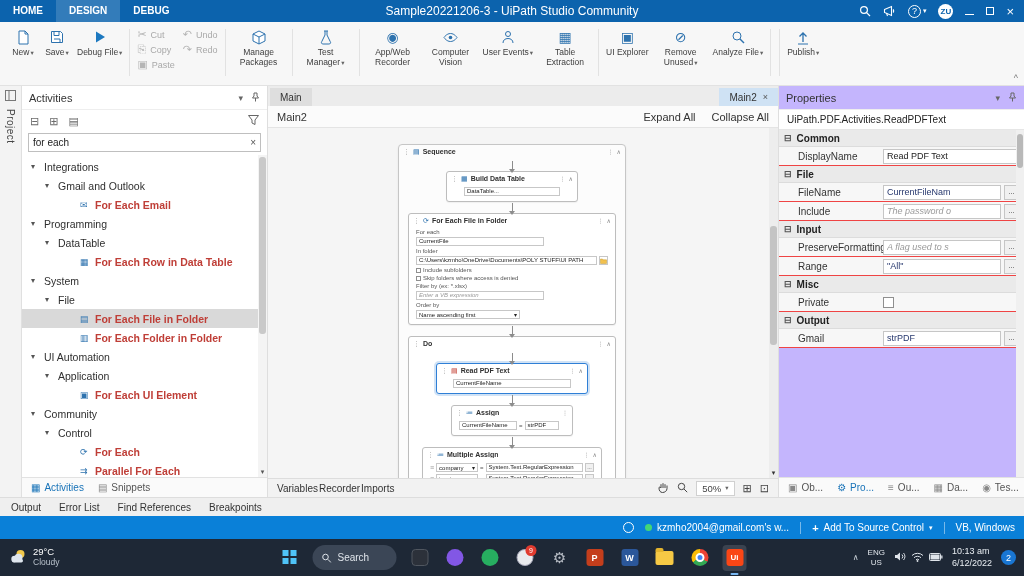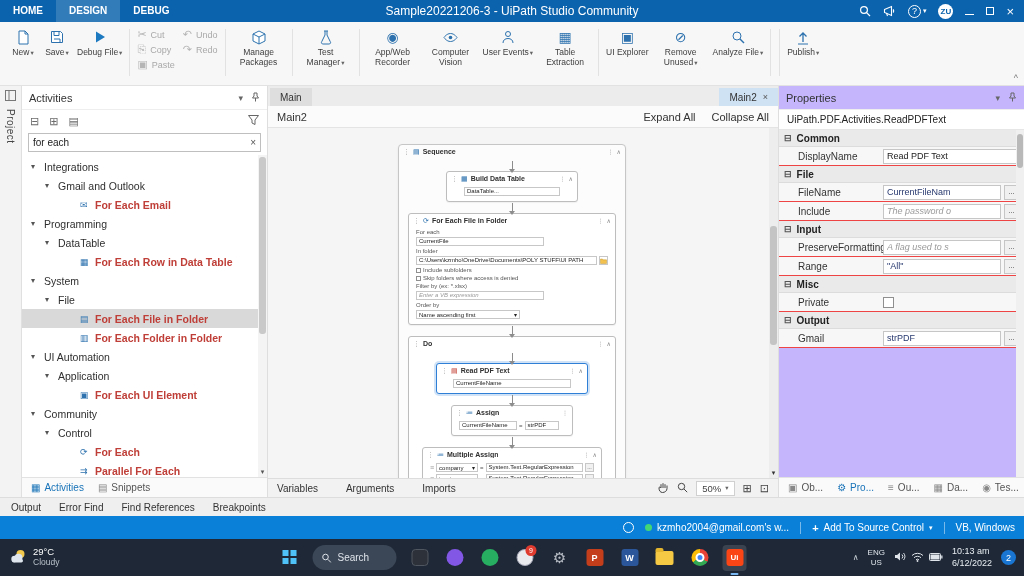--- a/index.html
+++ b/index.html
@@ -98,21 +98,21 @@
   .ctab{height:18px;padding:0 10px;display:flex;align-items:center;gap:6px;font-size:10px;
         background:#dedede;color:#333;}
   .ctab.active{background:#cfe2f4;}
   .ctab .x{font-size:9px;color:#555;}
   .cbread{height:22px;background:#fbfbfb;border-bottom:1px solid #e4e4e4;display:flex;
           align-items:center;padding:0 9px;font-size:11px;color:#333;flex:none;}
   .cbread .sp{flex:1;}
   .clink{margin-left:16px;color:#333;}
   .cbody{flex:1;position:relative;overflow:hidden;background:#f5f5f5;}
   .cbot{height:19px;background:#f2f2f2;border-top:1px solid #ddd;display:flex;align-items:center;
-        padding:0 9px;gap:28px;font-size:10px;color:#333;flex:none;}
+        padding:0 9px;gap:1px;font-size:10px;color:#333;flex:none;}
   .cbot .sp{flex:1;}
   .zctl{display:flex;align-items:center;gap:8px;color:#444;}
   .zctl .gi{font-size:11px;color:#444;}
   .zoomlev{display:flex;align-items:center;gap:3px;border:1px solid #d0d0d0;background:#fff;
            padding:0 5px;height:15px;font-size:9.5px;}
   .cscroll{position:absolute;top:0;right:0;width:9px;bottom:0;background:#ededed;}
   .cthumb{position:absolute;left:1px;right:1px;top:28%;height:34%;background:#c4c4c4;border-radius:3px;}
   .cdown{position:absolute;bottom:1px;left:0;right:0;text-align:center;font-size:7px;color:#333;}
 
   
@@ -700,21 +700,21 @@
         </div>
       </div>
 
       <div class="cscroll">
         <div class="cthumb"></div>
         <div class="cdown">▾</div>
       </div>
     </div>
     <div class="cbot">
       <span>Variables</span>
-      <span>Arguments</span>
+      <span>Recorder</span>
       <span>Imports</span>
       <span class="sp"></span>
       <div class="zctl">
         <span><svg width="11" height="12" viewBox="0 0 11 12">
               <path d="M3 7V3.2M5 7V2.2M7 7V3.2M3 7c-.8-1-2-1.5-2 0 0 2.5 1.2 4.5 3.5 4.5S9 10 9 7.5V4.5" fill="none" stroke="#444"></path>
             </svg></span>
         <span><svg width="11" height="11" viewBox="0 0 11 11">
               <circle cx="4.5" cy="4.5" r="3.2" fill="none" stroke="#444"></circle>
               <path d="M7 7l3.2 3.2" stroke="#444"></path>
             </svg></span>
@@ -830,21 +830,21 @@
         </span>
       <span class="ptab">
           <span class="gi" style="color:#888;">◉</span>
           <span>Tes...</span>
         </span>
     </div>
   </div>
 
   <div class="statusrow">
     <span>Output</span>
-    <span>Error Find</span>
+    <span>Error List</span>
     <span>Find References</span>
     <span>Breakpoints</span>
   </div>
 
   <div class="bluebar">
     <span class="sp"></span>
     <span class="bglobe"></span>
     <span class="bitem">
         <span class="dotgreen"></span>
         <span>kzmho2004@gmail.com's w...</span>

